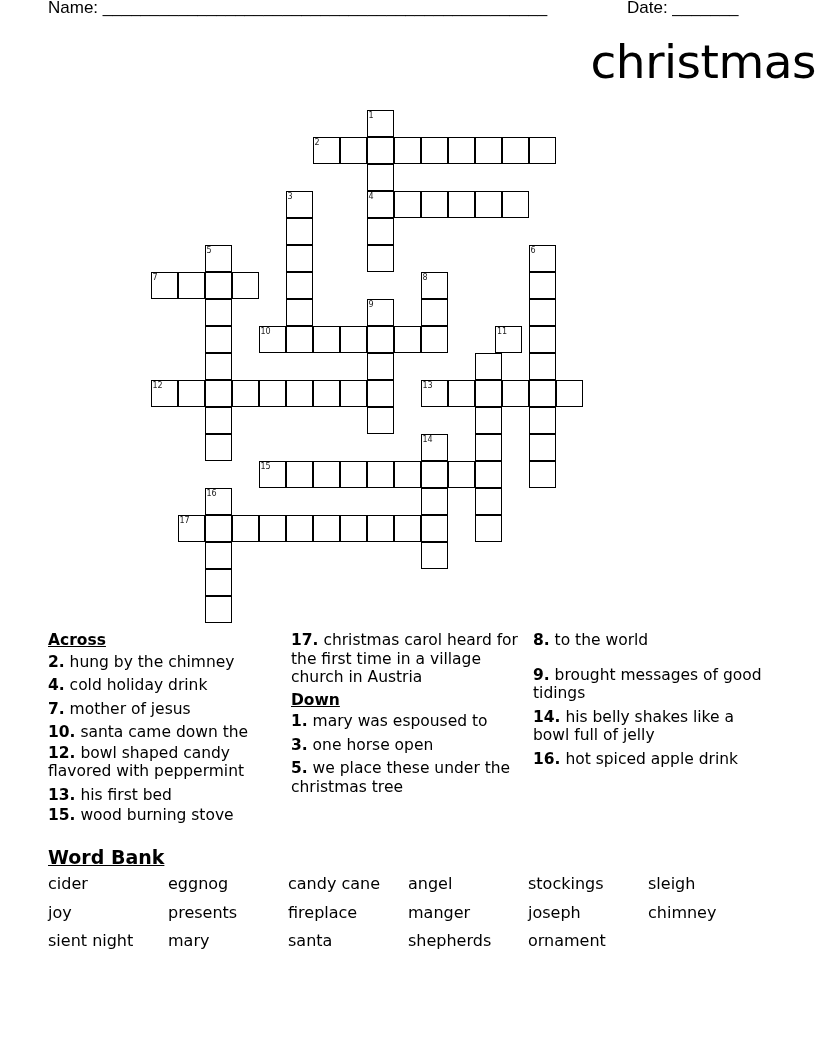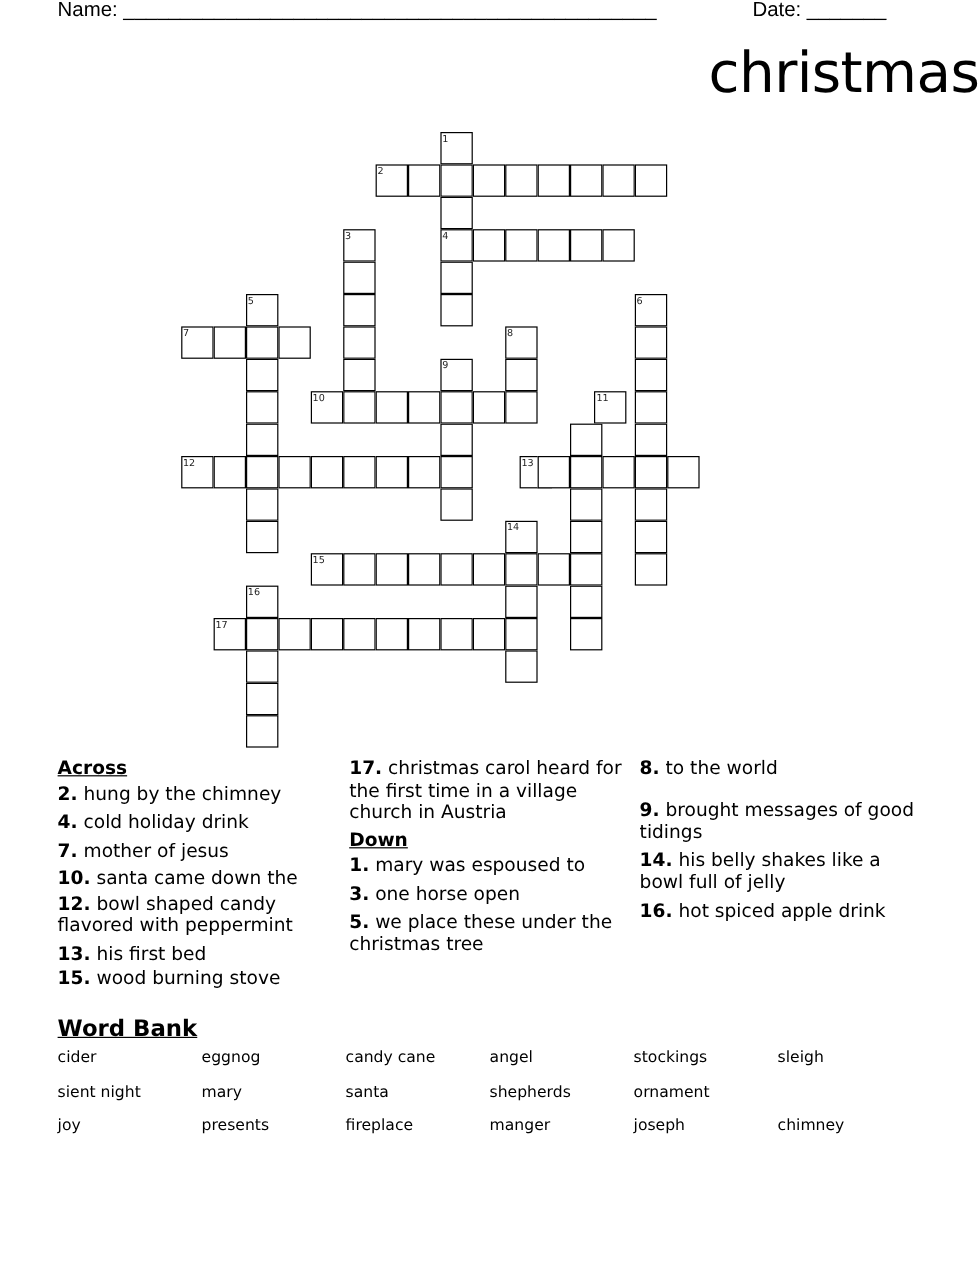--- a/index.html
+++ b/index.html
@@ -12,21 +12,21 @@
   .cell { position:absolute; width:27px; height:27px; box-sizing:border-box; border:1.5px solid #000; background:#fff; margin-left:-0.5px; margin-top:-0.5px; }
   .cell .num { position:absolute; top:0px; left:1px; font-size:8px; line-height:9px; font-family:"DejaVu Sans", sans-serif; color:#222; }
   .clues { position:absolute; font-family:"DejaVu Sans", sans-serif; font-size:15.5px; line-height:18.5px; }
   .clues .hd { font-weight:bold; text-decoration:underline; margin-bottom:3px; }
   .clue { margin-bottom:5px; }
   .clue b { font-weight:bold; }
   #col1 { left:48px; top:631px; width:230px; }
   #col2 { left:291px; top:631px; width:230px; }
   #col3 { left:533px; top:631px; width:240px; }
   .wb-title { position:absolute; left:48px; top:846px; font-size:19px; font-weight:bold; text-decoration:underline; font-family:"DejaVu Sans", sans-serif; }
-  .wb { position:absolute; left:48px; top:874px; width:720px; font-family:"DejaVu Sans", sans-serif; font-size:13px; }
+  .wb { position:absolute; left:48px; top:874px; width:720px; font-family:"DejaVu Sans", sans-serif; font-size:16px; }
   .wb-row { height:28.5px; position:relative; }
   .wb-item { position:absolute; top:0; white-space:nowrap; }
 </style>
 </head>
 <body>
 
 <div class="hdr" id="name-label">Name: _______________________________________________</div>
 <div class="hdr" id="date-label">Date: _______</div>
 
 <div class="title">christmas</div>
@@ -121,21 +121,21 @@
     <div class="cell" style="left: 324px; top: 405px;"></div>
     <div class="cell" style="left: 0px; top: 270px;">
       <span class="num">12</span>
     </div>
     <div class="cell" style="left: 27px; top: 270px;"></div>
     <div class="cell" style="left: 81px; top: 270px;"></div>
     <div class="cell" style="left: 108px; top: 270px;"></div>
     <div class="cell" style="left: 135px; top: 270px;"></div>
     <div class="cell" style="left: 162px; top: 270px;"></div>
     <div class="cell" style="left: 189px; top: 270px;"></div>
-    <div class="cell" style="left: 282px; top: 270px;">
+    <div class="cell" style="left: 270px; top: 270px;">
       <span class="num">13</span>
     </div>
     <div class="cell" style="left: 297px; top: 270px;"></div>
     <div class="cell" style="left: 351px; top: 270px;"></div>
     <div class="cell" style="left: 405px; top: 270px;"></div>
     <div class="cell" style="left: 270px; top: 324px;">
       <span class="num">14</span>
     </div>
     <div class="cell" style="left: 270px; top: 351px;"></div>
     <div class="cell" style="left: 270px; top: 378px;"></div>
@@ -199,27 +199,27 @@
 <div class="wb" id="wordbank">
   <div class="wb-row">
     <span class="wb-item" style="left:0px">cider</span>
     <span class="wb-item" style="left:120px">eggnog</span>
     <span class="wb-item" style="left:240px">candy cane</span>
     <span class="wb-item" style="left:360px">angel</span>
     <span class="wb-item" style="left:480px">stockings</span>
     <span class="wb-item" style="left:600px">sleigh</span>
   </div>
   <div class="wb-row">
-    <span class="wb-item" style="left:0px">sient night</span>
-    <span class="wb-item" style="left:120px">mary</span>
-    <span class="wb-item" style="left:240px">santa</span>
-    <span class="wb-item" style="left:360px">shepherds</span>
-    <span class="wb-item" style="left:480px">ornament</span>
-  </div>
-  <div class="wb-row">
     <span class="wb-item" style="left:0px">joy</span>
     <span class="wb-item" style="left:120px">presents</span>
     <span class="wb-item" style="left:240px">fireplace</span>
     <span class="wb-item" style="left:360px">manger</span>
     <span class="wb-item" style="left:480px">joseph</span>
     <span class="wb-item" style="left:600px">chimney</span>
   </div>
+  <div class="wb-row">
+    <span class="wb-item" style="left:0px">sient night</span>
+    <span class="wb-item" style="left:120px">mary</span>
+    <span class="wb-item" style="left:240px">santa</span>
+    <span class="wb-item" style="left:360px">shepherds</span>
+    <span class="wb-item" style="left:480px">ornament</span>
+  </div>
 </div>
 
 </body></html>

